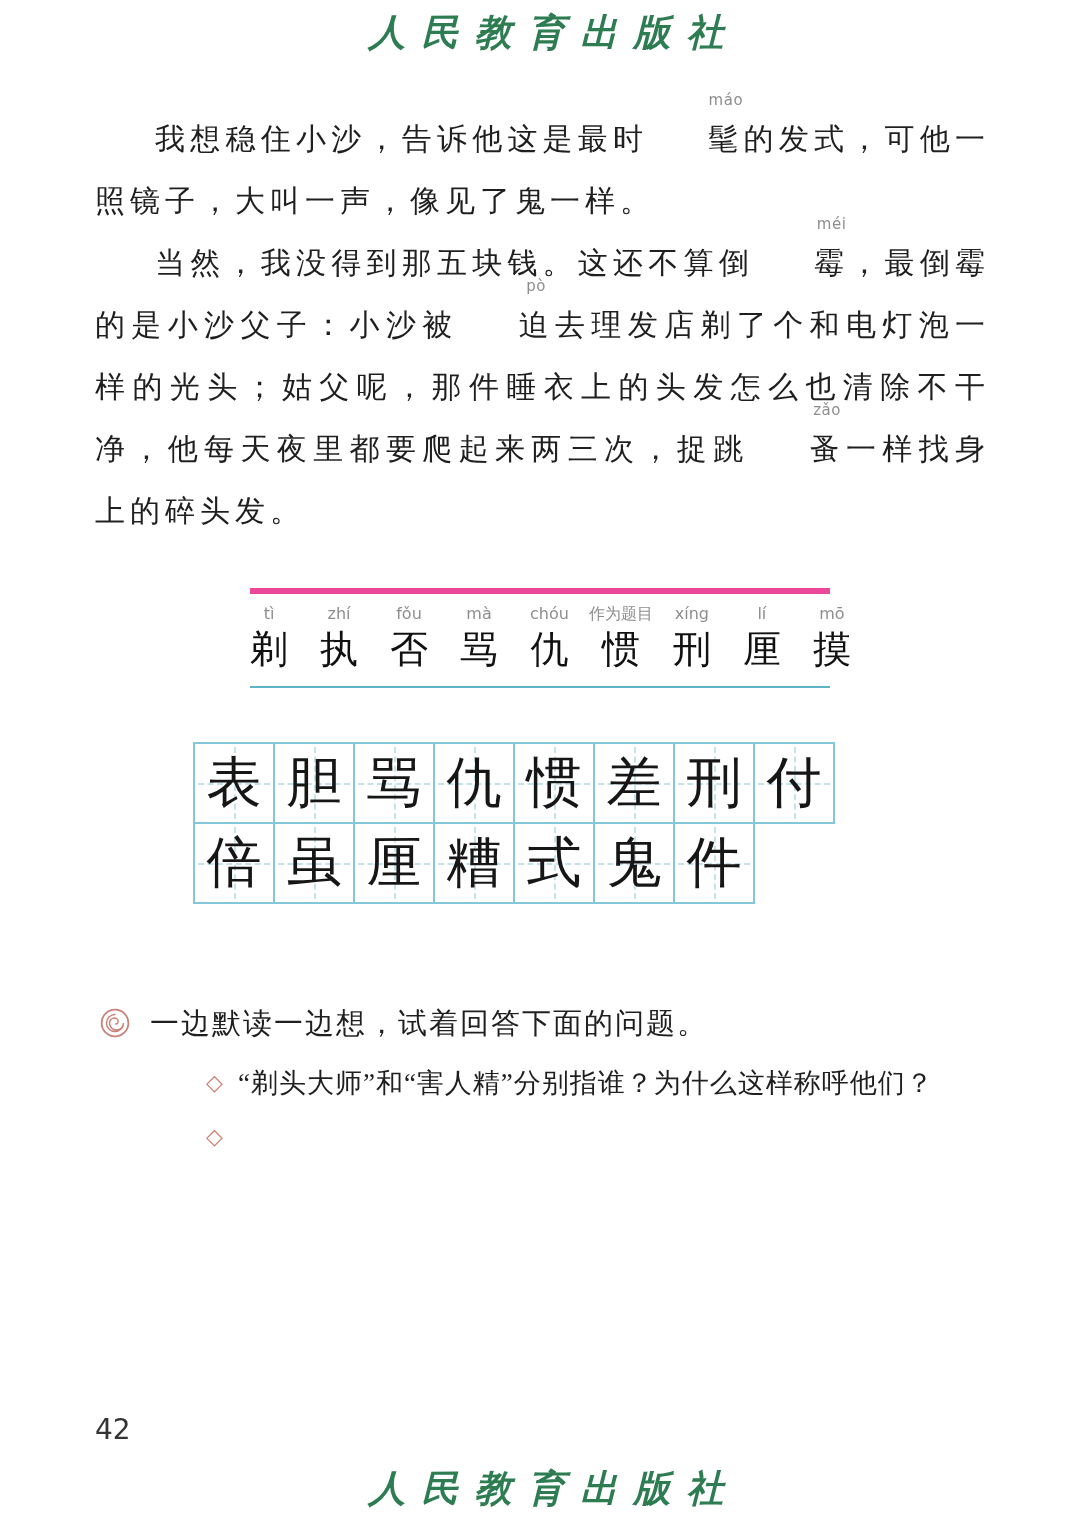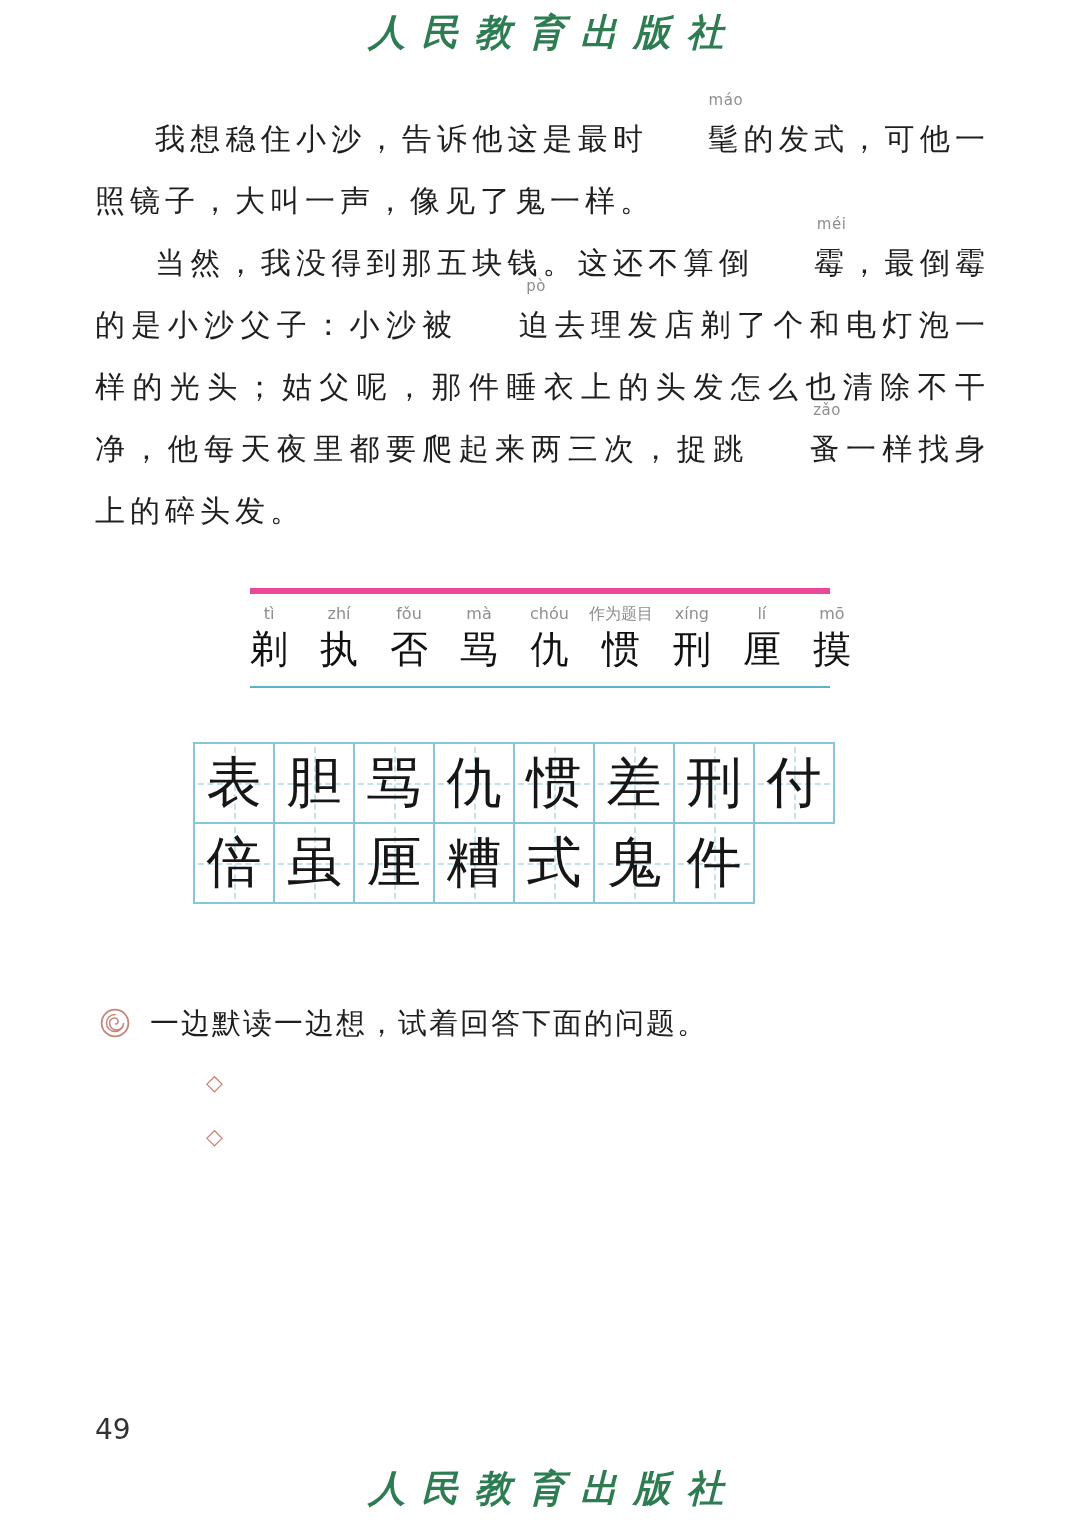--- a/index.html
+++ b/index.html
@@ -237,24 +237,25 @@
   <svg viewBox="0 0 30 30" xmlns="http://www.w3.org/2000/svg">
     <circle cx="15" cy="15" r="13.4" fill="none" stroke="#c98378" stroke-width="1.8"></circle>
     <path d="M15 6.5 a8.5 8.5 0 1 0 8.5 8.5 a7 7 0 0 1 -7 7 a7 7 0 0 1 -7 -7 a5 5 0 0 1 5 -5 a3.6 3.6 0 0 1 3.6 3.6 a2.4 2.4 0 0 1 -2.4 2.4" fill="none" stroke="#c98378" stroke-width="1.5" stroke-linecap="round"></path>
   </svg>
 </span>
       <div class="ex-body">
         <div class="ex-text">一边默读一边想，试着回答下面的问题。</div>
         <div class="subs">
           <div class="sub">
             <span class="diamond">◇</span>
+            <span class="sub-text">“剃头大师”和“害人精”分别指谁？为什么这样称呼他们？</span>
           </div>
           <div class="sub">
             <span class="diamond">◇</span>
           </div>
         </div>
       </div>
     </div>
   </div>
 
-<div class="page-num">49</div>
+<div class="page-num">42</div>
 
 <div class="footer-logo">人民教育出版社</div>
 
 </body></html>

